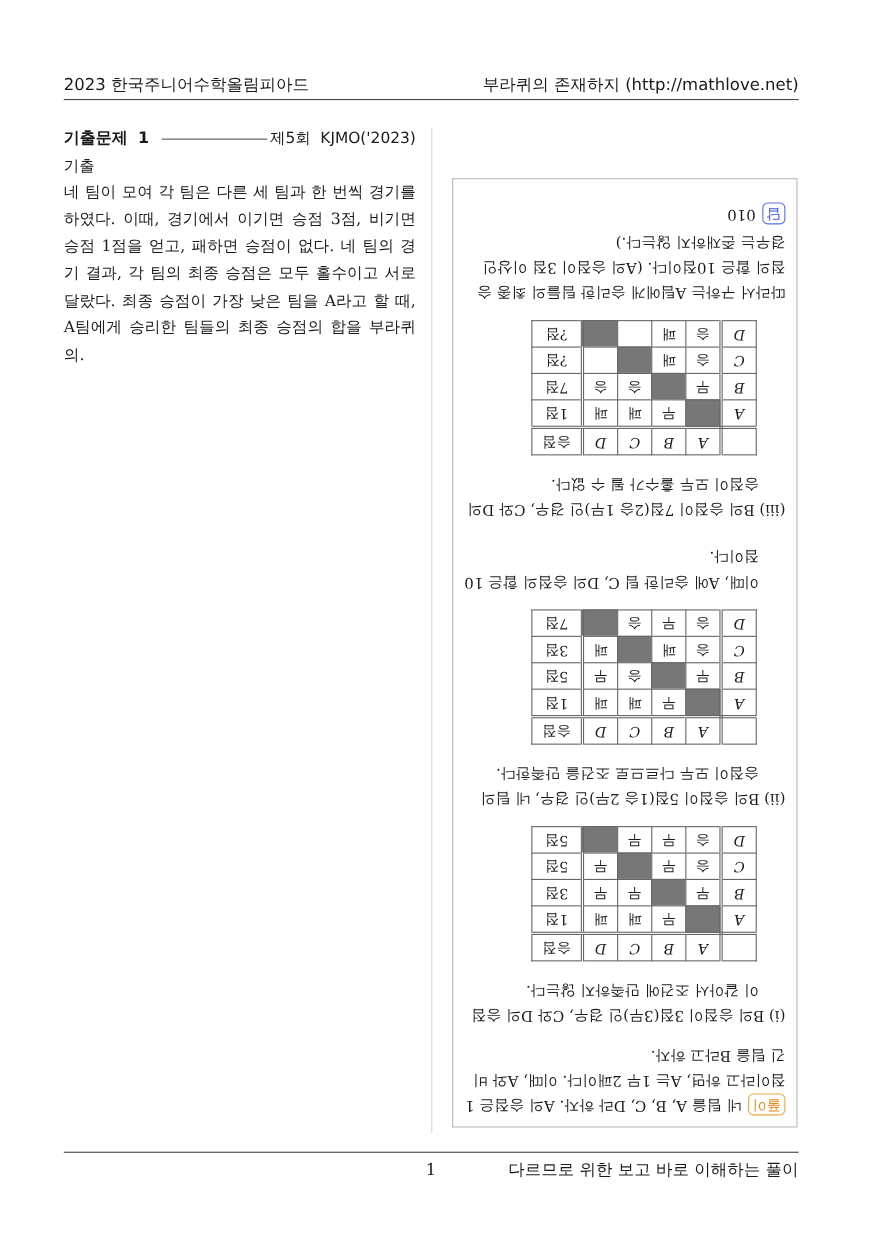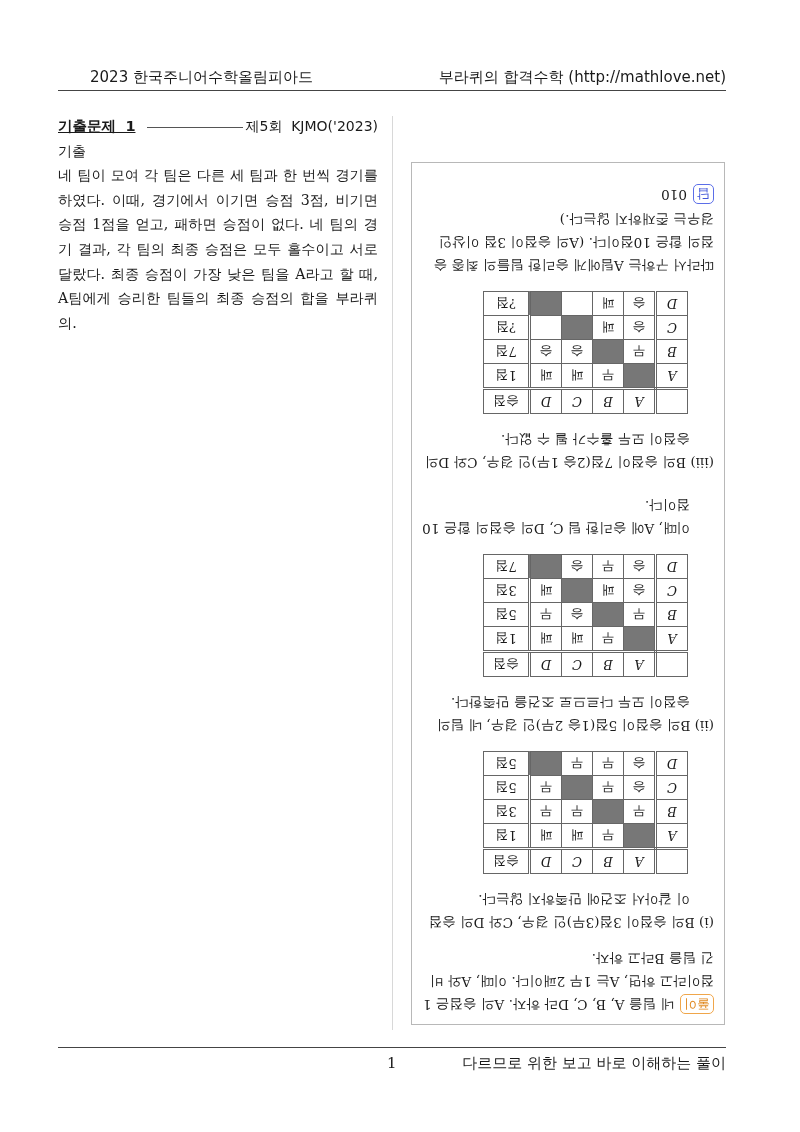--- a/index.html
+++ b/index.html
@@ -1,25 +1,25 @@
 <!DOCTYPE html>
 <html><head>
 <meta charset="utf-8">
 <style>
   html, body { margin: 0; padding: 0; background: #ffffff; }
   body { width: 800px; height: 1132px; position: relative; overflow: hidden;
          font-family: "DejaVu Sans", "Liberation Sans", sans-serif; color: #1a1a1a; }
   .header { position: absolute; left: 58px; top: 68px; width: 668px; height: 22px;
             border-bottom: 1px solid #444; font-size: 15px; }
-  .header .left { position: absolute; left: 0; top: 0; margin-left: 32px; }
+  .header .left { position: absolute; left: 0; top: 0; }
   .header .right { position: absolute; right: 0; top: 0; }
   .qcol { position: absolute; left: 58px; top: 114px; width: 320px;
           font-family: "DejaVu Serif", "Liberation Serif", serif; font-size: 14.2px; line-height: 24.6px;
           text-align: justify; }
-  .qtitle { font-weight: bold; font-family: "DejaVu Sans", sans-serif; font-size: 14.5px; text-decoration: underline; }
+  .qtitle { font-weight: bold; font-family: "DejaVu Sans", sans-serif; font-size: 14.5px; }
   .qline { display: inline-block; width: 96px; border-bottom: 1px solid #555; height: 0; vertical-align: 3px; margin: 0 2px 0 12px; }
   .qsrc { font-family: "DejaVu Sans", sans-serif; font-size: 14px; }
   .vdivider { position: absolute; left: 392px; top: 116px; width: 1px; height: 914px; background: #d8d8d8; }
   .answer-box { position: absolute; left: 411px; top: 162px; width: 314px; height: 863px;
                 border: 1px solid #b8b8b8; box-sizing: border-box; transform: rotate(180deg); }
   .ab-inner { position: absolute; left: 10px; top: 8px; right: 10px;
               font-family: "DejaVu Serif", "Liberation Serif", serif; font-size: 13.6px; line-height: 23px; }
   .tag { display: inline-block; border: 1px solid #f0a64a; color: #e0881f; border-radius: 5px;
          padding: 0 3px; font-size: 13px; line-height: 18px; font-family: "DejaVu Sans", sans-serif; margin-right: 6px; }
   .tag-ans { border-color: #5b6ee8; color: #4055d8; }
@@ -36,21 +36,21 @@
   table.res td.x { background: #777; }
   .footer { position: absolute; left: 58px; top: 1047px; width: 668px; border-top: 1px solid #444; height: 26px; font-size: 15px; }
   .footer .page { position: absolute; left: 329px; top: 6px; font-family: "DejaVu Serif", serif; }
   .footer .right { position: absolute; right: 0; top: 6px; }
 </style>
 </head>
 <body>
 
 <div class="header">
   <span class="left">2023 한국주니어수학올림피아드</span>
-  <span class="right">부라퀴의 합격수학 (http://mathlove.net)</span>
+  <span class="right">부라퀴의 존재하지 (http://mathlove.net)</span>
 </div>
 
 <div class="qcol">
   <div>
     <span class="qtitle">기출문제 1</span><span class="qline"></span><span class="qsrc">제5회 KJMO('2023) 기출</span>
   </div>
   <div>네 팀이 모여 각 팀은 다른 세 팀과 한 번씩 경기를 하였다. 이때, 경기에서 이기면 승점 3점, 비기면 승점 1점을 얻고, 패하면 승점이 없다. 네 팀의 경기 결과, 각 팀의 최종 승점은 모두 홀수이고 서로 달랐다. 최종 승점이 가장 낮은 팀을 A라고 할 때, A팀에게 승리한 팀들의 최종 승점의 합을 부라퀴의.</div>
 </div>
 
 <div class="vdivider"></div>

